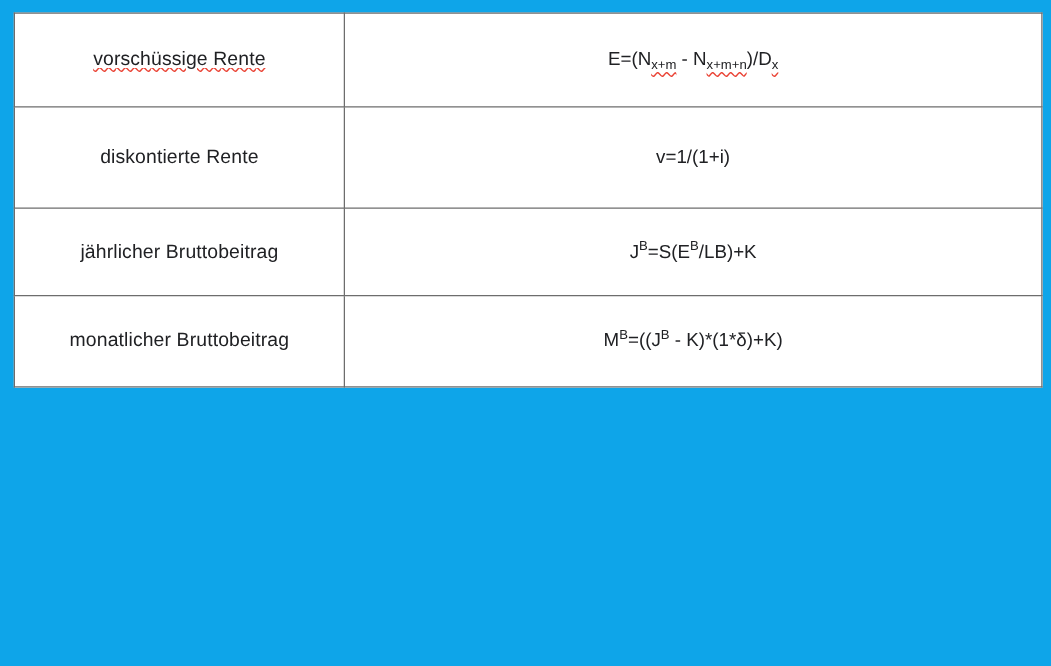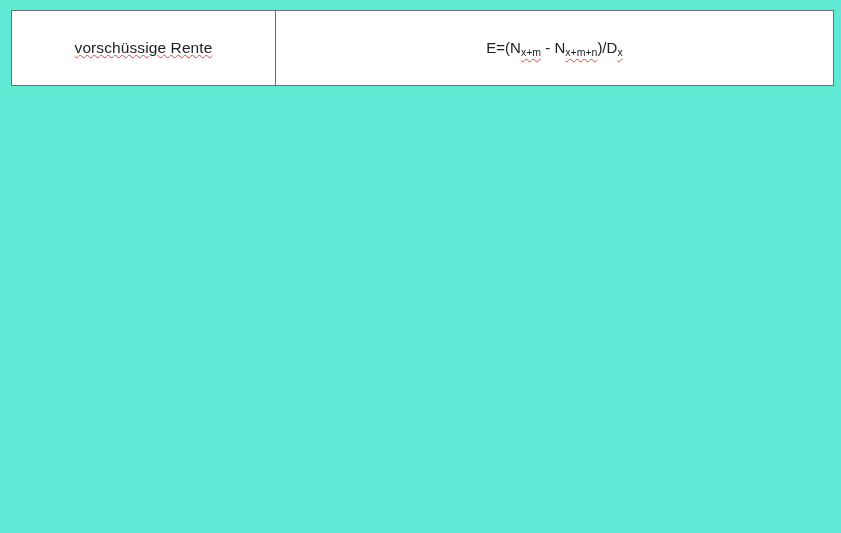--- a/index.html
+++ b/index.html
@@ -12,21 +12,21 @@
     height: 533px;
     overflow: hidden;
     font-family: "Liberation Sans", sans-serif;
     color: #202124;
   }
 
   #page {
     position: relative;
     width: 841px;
     height: 533px;
-    background: #5eead4;
+    background: #0ea5e9;
   }
 
   table.formula-table {
     position: absolute;
     left: 11px;
     top: 10px;
     width: 822px;
     border-collapse: collapse;
     table-layout: fixed;
     background: #ffffff;
@@ -108,22 +108,46 @@
 
       <tr class="r0">
         <td class="label-cell">
           <span class="spell-label">vorschüssige Rente</span>
         </td>
         <td class="formula-cell">
           <span class="formula"><span>E=(N</span><sub class="spell">x+m</sub><span> - N</span><sub class="spell">x+m+n</sub><span>)/D</span><sub class="spell">x</sub></span>
         </td>
       </tr>
 
+      <tr class="r1">
+        <td class="label-cell">
+          <span>diskontierte Rente</span>
+        </td>
+        <td class="formula-cell">
+          <span class="formula">v=1/(1+i)</span>
+        </td>
+      </tr>
 
 
 
+      <tr class="r4">
+        <td class="label-cell">
+          <span>jährlicher Bruttobeitrag</span>
+        </td>
+        <td class="formula-cell">
+          <span class="formula"><span>J</span><sup>B</sup><span>=S(E</span><sup>B</sup><span>/LB)+K</span></span>
+        </td>
+      </tr>
 
+      <tr class="r5">
+        <td class="label-cell">
+          <span>monatlicher Bruttobeitrag</span>
+        </td>
+        <td class="formula-cell">
+          <span class="formula"><span>M</span><sup>B</sup><span>=((J</span><sup>B</sup><span> - K)*(1*δ)+K)</span></span>
+        </td>
+      </tr>
 
 
     </tbody>
   </table>
 
 </div>
 
 </body></html>

